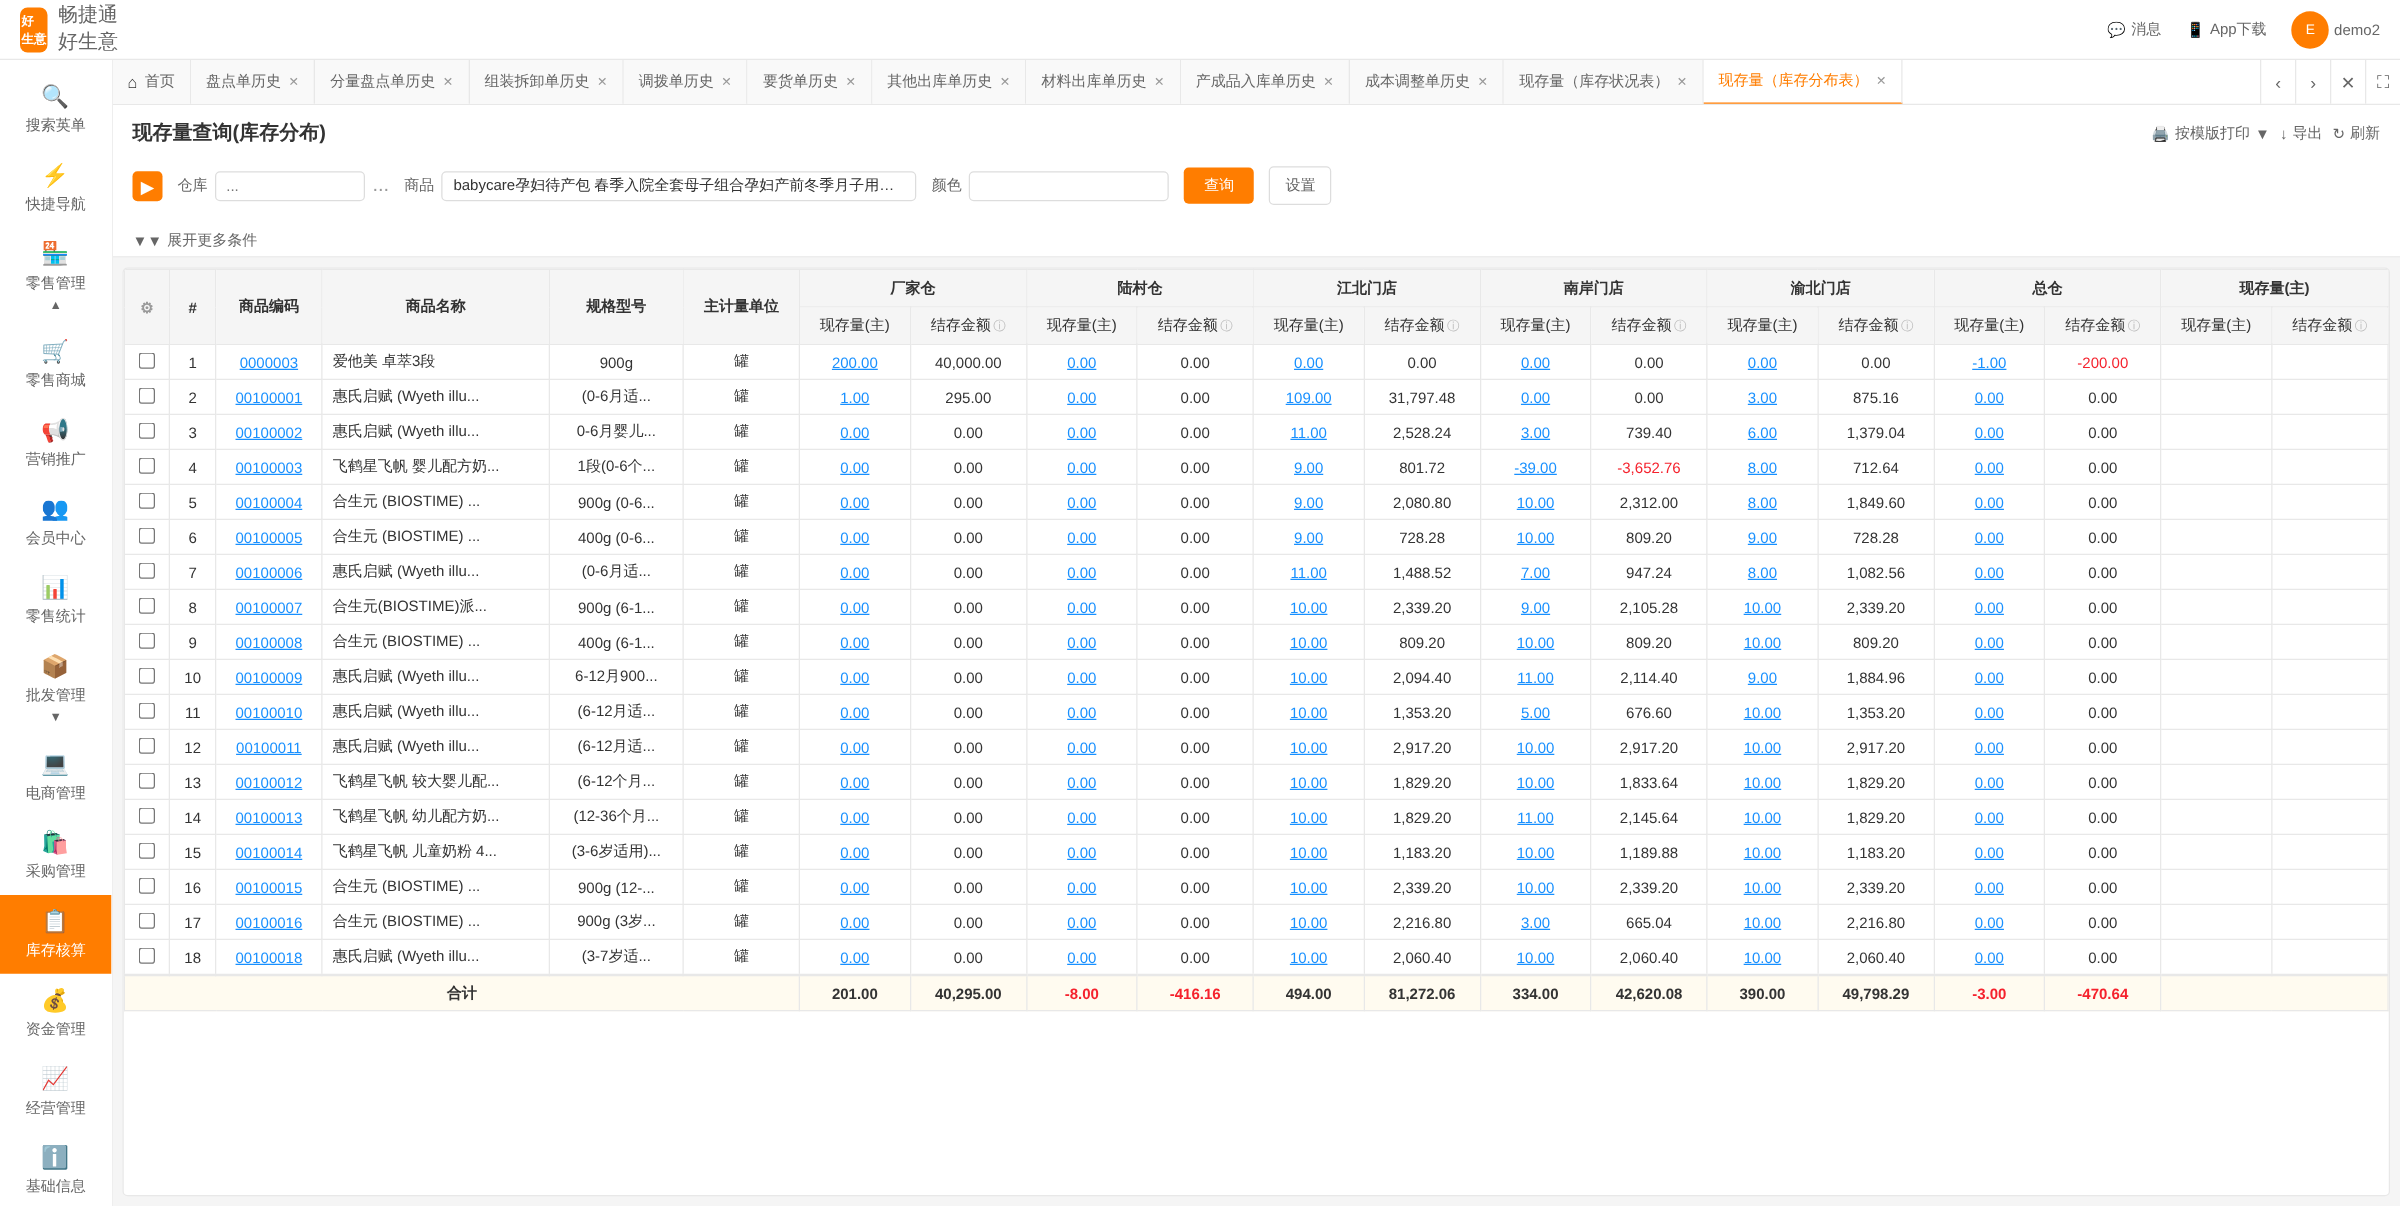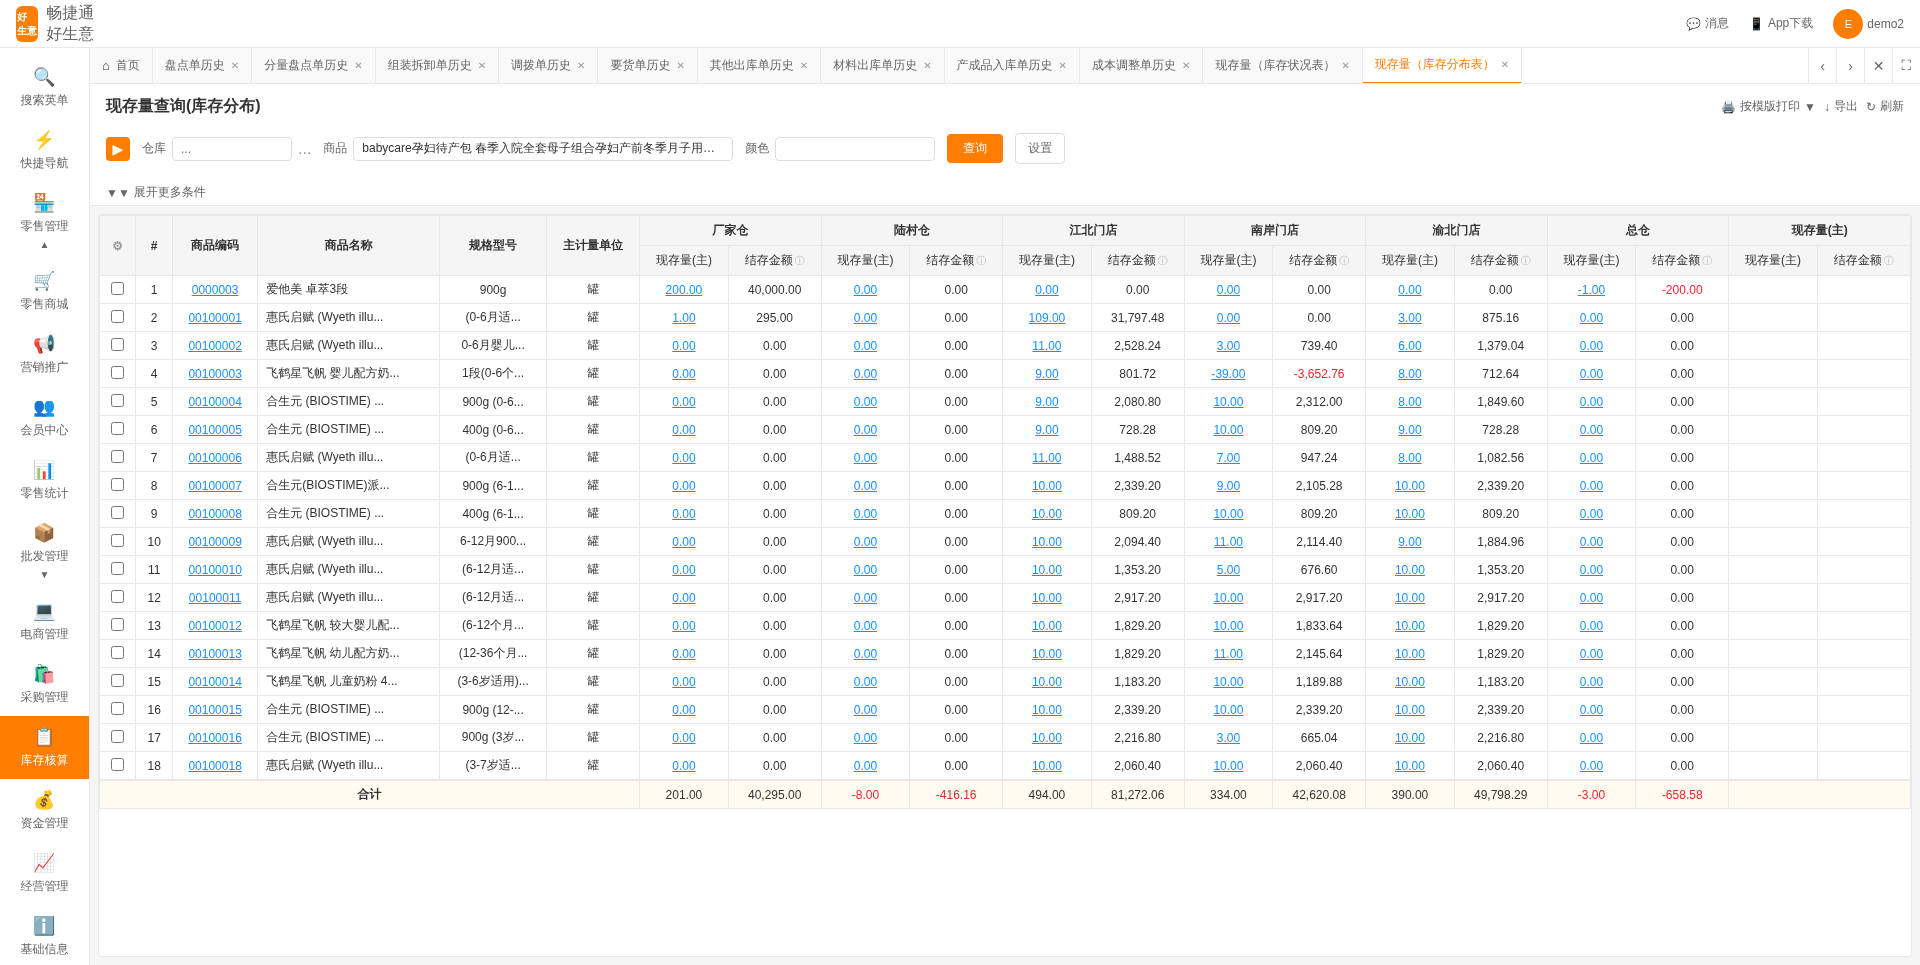--- a/index.html
+++ b/index.html
@@ -118,21 +118,21 @@
       font-weight: normal; color: #333; position: sticky; top: 0; z-index: 10;
     }
     thead tr.group-header th {
       background: #f5f5f5; font-weight: bold;
     }
     tbody tr td {
       border: 1px solid #e8e8e8; padding: 5px 8px;
       text-align: center; color: #333; white-space: nowrap;
     }
     tbody tr.summary-row td {
-      background: #fffbf0; font-weight: normal; border-top: 2px solid #e8e8e8;
+      background: #fffbf0; font-weight: bold; border-top: 2px solid #e8e8e8;
     }
     .text-red { color: #f5222d; }
     .text-link { color: #1890ff; text-decoration: underline; cursor: pointer; }
     .gear-icon { color: #999; cursor: pointer; }
     .info-icon { color: #bbb; cursor: pointer; font-size: 10px; margin-left: 2px; }
     .col-name { text-align: left; }
   </style>
 </head>
 <body>
 
@@ -760,19 +760,19 @@
   <td>40,295.00</td>
   <td class="text-red">-8.00</td>
   <td class="text-red">-416.16</td>
   <td>494.00</td>
   <td>81,272.06</td>
   <td>334.00</td>
   <td>42,620.08</td>
   <td>390.00</td>
   <td>49,798.29</td>
   <td class="text-red">-3.00</td>
-  <td class="text-red">-658.58</td>
+  <td class="text-red">-470.64</td>
   <td colspan="2"></td>
 </tr>
         </tbody>
     </table>
   </div>
 </div>
 
 </body></html>

